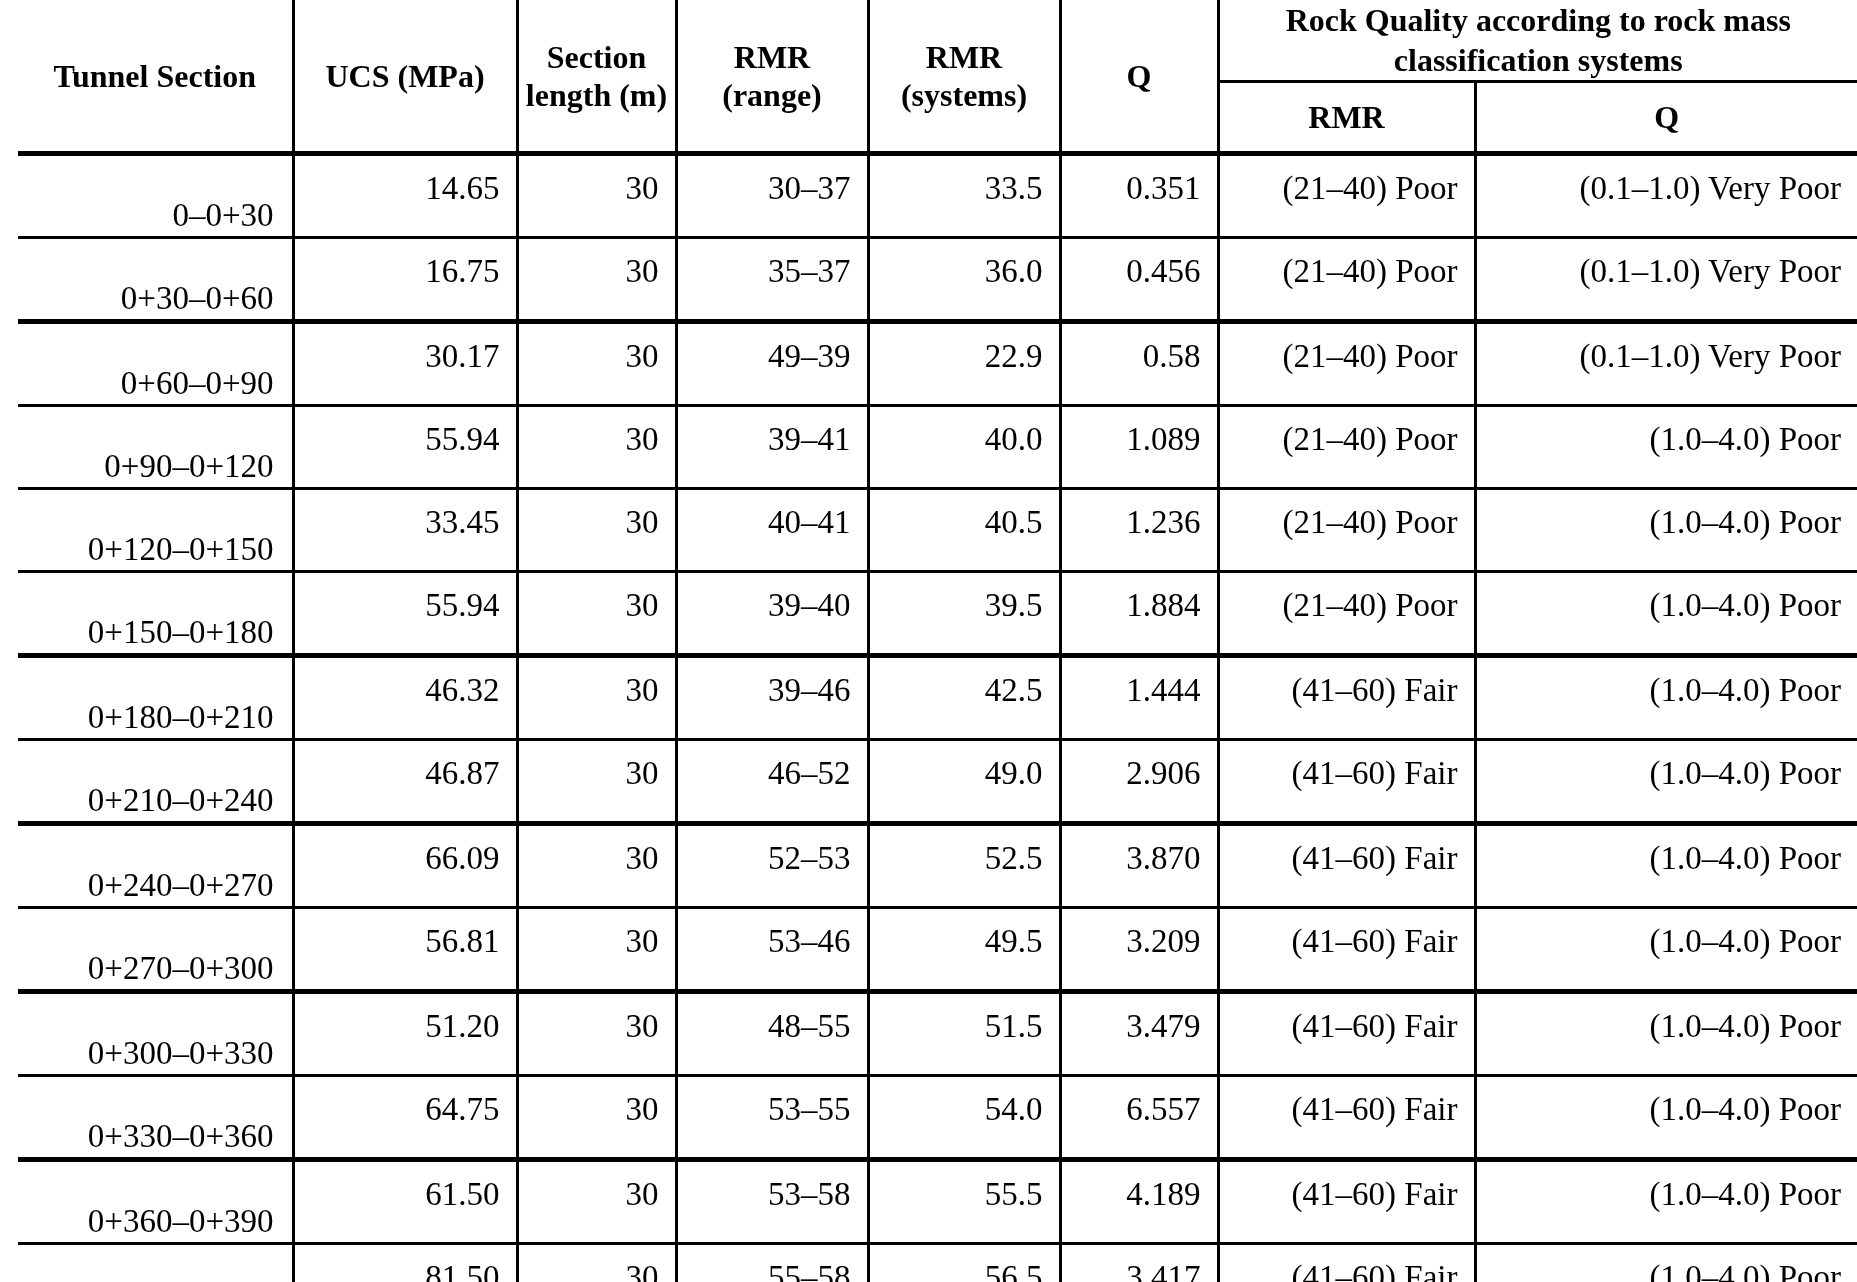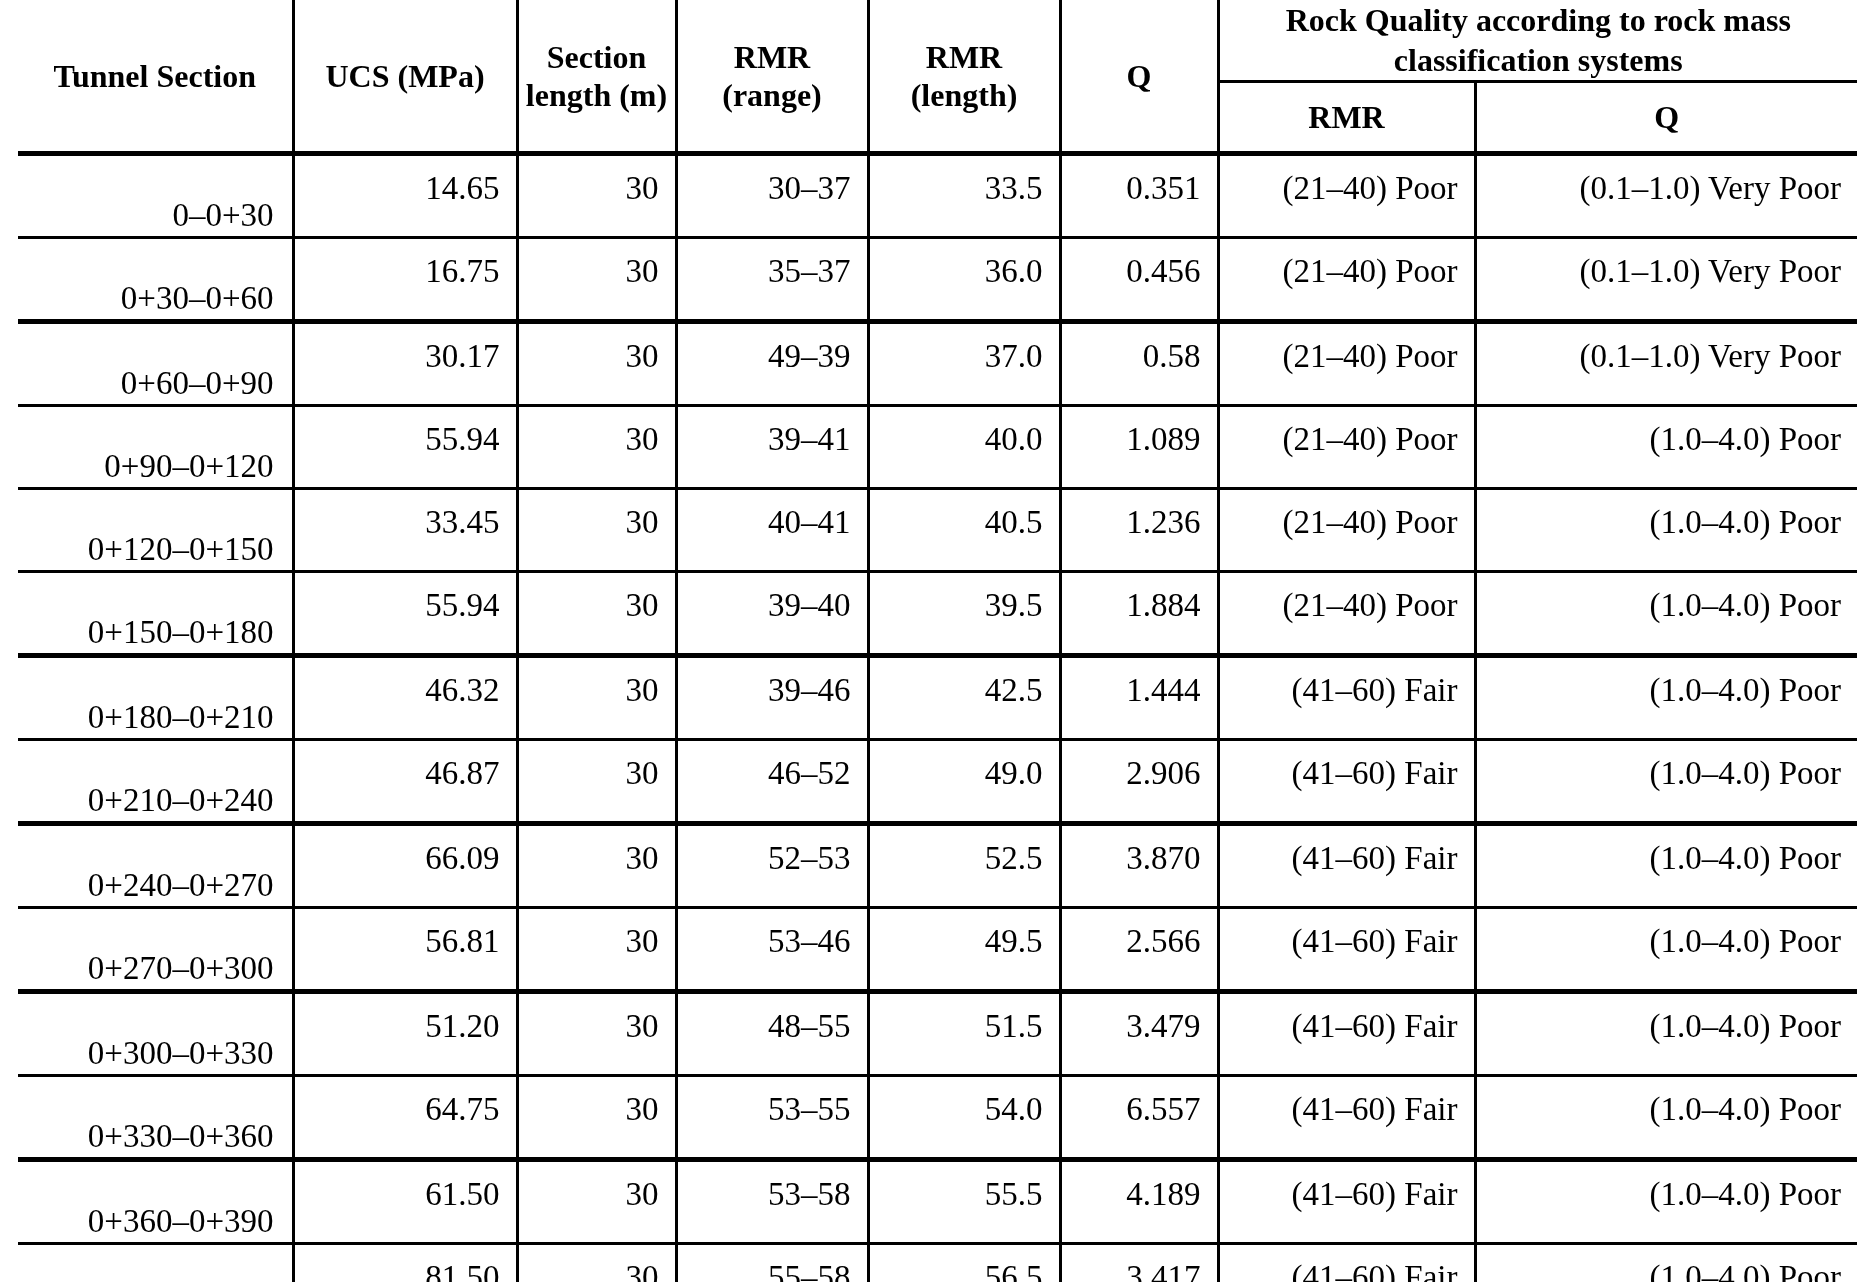--- a/index.html
+++ b/index.html
@@ -34,21 +34,21 @@
       <col class="c5">
       <col class="c6">
       <col class="c7">
   </colgroup>
   <thead>
     <tr>
       <th class="first rowspan" rowspan="2">Tunnel Section</th>
       <th class="rowspan" rowspan="2">UCS (MPa)</th>
       <th class="rowspan" rowspan="2">Section length (m)</th>
       <th class="rowspan" rowspan="2">RMR (range)</th>
-      <th class="rowspan" rowspan="2">RMR (length)</th>
+      <th class="rowspan" rowspan="2">RMR (systems)</th>
       <th class="rowspan" rowspan="2">Q</th>
       <th class="group" colspan="2">Rock Quality according to rock mass classification systems</th>
     </tr>
     <tr>
       <th class="sub">RMR</th>
       <th class="sub">Q</th>
     </tr>
   </thead>
   <tbody id="tbody">
       <tr>
@@ -69,21 +69,21 @@
         <td class="num">36.0</td>
         <td class="num">0.456</td>
         <td class="num">(21–40) Poor</td>
         <td class="num">(0.1–1.0) Very Poor</td>
       </tr>
       <tr>
         <td class="first">0+60–0+90</td>
         <td class="num">30.17</td>
         <td class="num">30</td>
         <td class="num">49–39</td>
-        <td class="num">37.0</td>
+        <td class="num">22.9</td>
         <td class="num">0.58</td>
         <td class="num">(21–40) Poor</td>
         <td class="num">(0.1–1.0) Very Poor</td>
       </tr>
       <tr>
         <td class="first">0+90–0+120</td>
         <td class="num">55.94</td>
         <td class="num">30</td>
         <td class="num">39–41</td>
         <td class="num">40.0</td>
@@ -140,21 +140,21 @@
         <td class="num">3.870</td>
         <td class="num">(41–60) Fair</td>
         <td class="num">(1.0–4.0) Poor</td>
       </tr>
       <tr class="thick">
         <td class="first">0+270–0+300</td>
         <td class="num">56.81</td>
         <td class="num">30</td>
         <td class="num">53–46</td>
         <td class="num">49.5</td>
-        <td class="num">2.566</td>
+        <td class="num">3.209</td>
         <td class="num">(41–60) Fair</td>
         <td class="num">(1.0–4.0) Poor</td>
       </tr>
       <tr>
         <td class="first">0+300–0+330</td>
         <td class="num">51.20</td>
         <td class="num">30</td>
         <td class="num">48–55</td>
         <td class="num">51.5</td>
         <td class="num">3.479</td>

